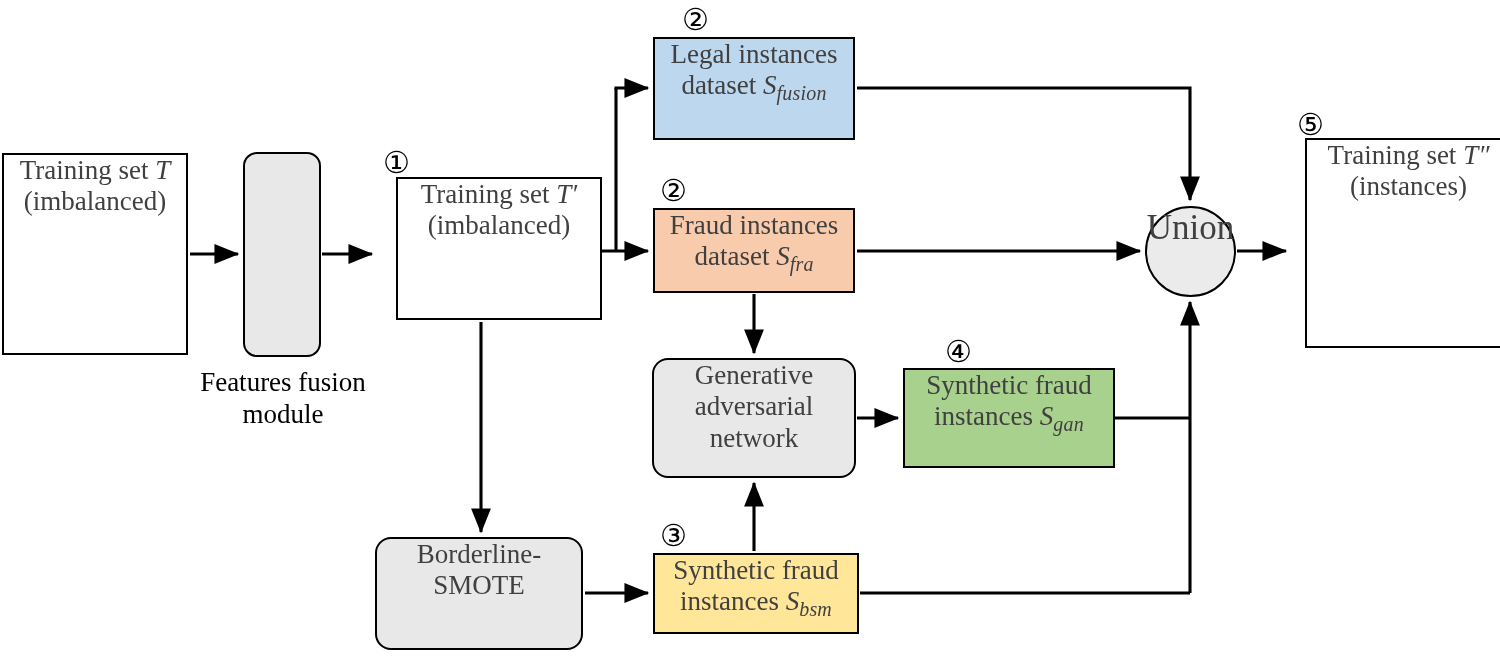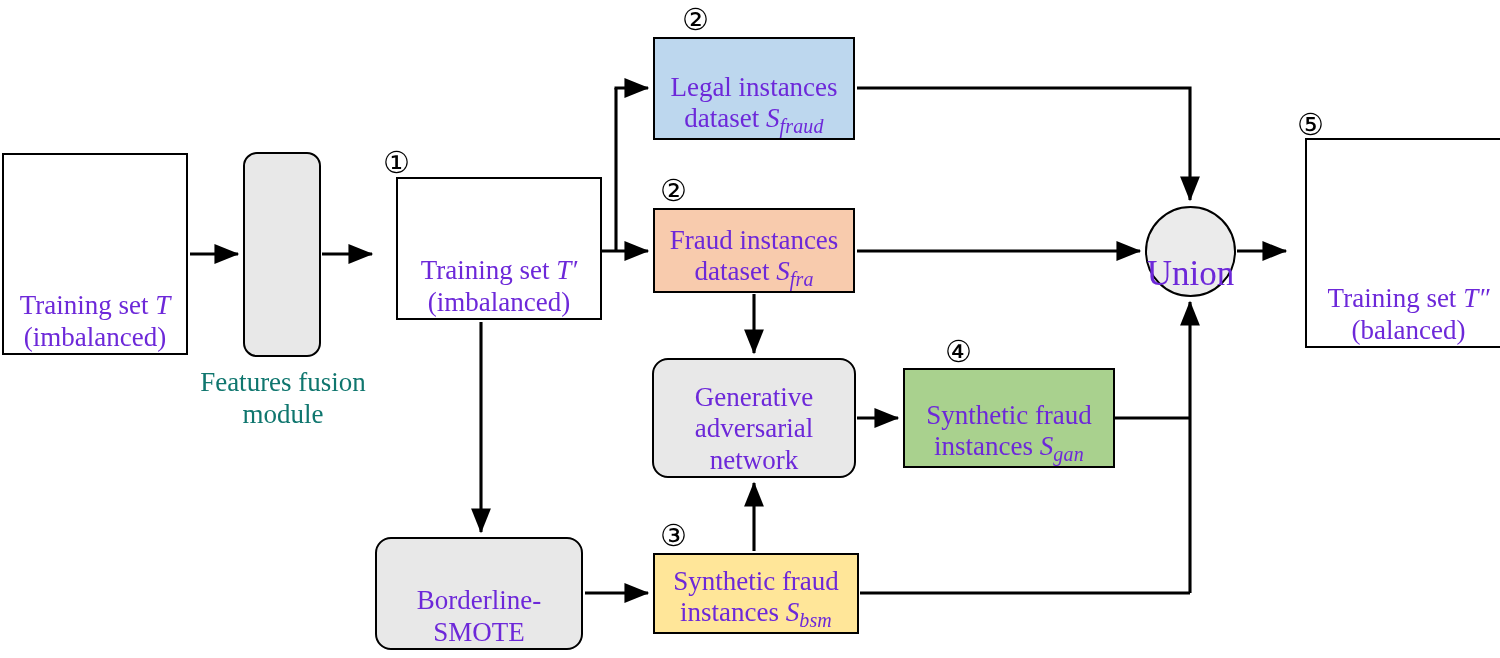--- a/index.html
+++ b/index.html
@@ -23,24 +23,24 @@
     left: 0;
     top: 0;
     width: 1500px;
     height: 658px;
     pointer-events: none;
   }
   .node {
     position: absolute;
     box-sizing: border-box;
     display: flex;
-    align-items: flex-end;
+    align-items: flex-start;
     justify-content: center;
     text-align: center;
-    color: #6d28d9;
+    color: #404040;
     line-height: 1.16;
   }
   .node-rect {
     border: 2.2px solid #000000;
     background: #ffffff;
   }
   .node-round {
     border: 2.2px solid #000000;
     border-radius: 16px;
     background: #e8e8e8;
@@ -51,21 +51,21 @@
     background: #ebebeb;
   }
   .node-label {
     display: block;
     white-space: pre-line;
     font-size: 27px;
   }
   .node-label.smaller { font-size: 35px; }
   .caption {
     position: absolute;
-    color: #0f766e;
+    color: #000000;
     font-size: 27px;
     line-height: 1.2;
     text-align: center;
     white-space: pre-line;
   }
   .marker {
     position: absolute;
     font-size: 30px;
     color: #000000;
     line-height: 1;
@@ -137,21 +137,21 @@
 
   <div class="marker" style="left:383px; top:148px;">①</div>
 
   <div class="node node-rect" style="left:396px; top:177px; width:206px; height:143px;">
     <span class="node-label"><span>Training set </span><span class="var">T′</span><br><span>(imbalanced)</span></span>
   </div>
 
   <div class="marker" style="left:682px; top:5px;">②</div>
 
   <div class="node node-rect" id="legal-box" style="left: 653px; top: 37px; width: 202px; height: 103px; background: rgb(189, 215, 238);">
-    <span class="node-label"><span>Legal instances</span><br><span>dataset </span><span class="var">S</span><span class="sub">fraud</span></span>
+    <span class="node-label"><span>Legal instances</span><br><span>dataset </span><span class="var">S</span><span class="sub">fusion</span></span>
   </div>
 
   <div class="marker" style="left:660px; top:176px;">②</div>
 
   <div class="node node-rect" id="fraud-box" style="left: 653px; top: 208px; width: 202px; height: 85px; background: rgb(248, 203, 173);">
     <span class="node-label"><span>Fraud instances</span><br><span>dataset </span><span class="var">S</span><span class="sub">fra</span></span>
   </div>
 
   <div class="node node-round" style="left: 652px; top: 358px; width: 204px; height: 120px; background: rgb(232, 232, 232);">
     <span class="node-label" style="white-space:pre-line;">Generative
@@ -176,16 +176,16 @@
     <span class="node-label"><span>Synthetic fraud</span><br><span>instances </span><span class="var">S</span><span class="sub">bsm</span></span>
   </div>
 
   <div class="node node-circle" style="left: 1145px; top: 206px; width: 91px; height: 91px; background: rgb(235, 235, 235);">
     <span class="node-label smaller">Union</span>
   </div>
 
   <div class="marker" style="left:1297px; top:110px;">⑤</div>
 
   <div class="node node-rect" style="left:1305px; top:138px; width:207px; height:210px;">
-    <span class="node-label"><span>Training set </span><span class="var">T″</span><br><span>(balanced)</span></span>
+    <span class="node-label"><span>Training set </span><span class="var">T″</span><br><span>(instances)</span></span>
   </div>
 
 </div>
 
 </body></html>

